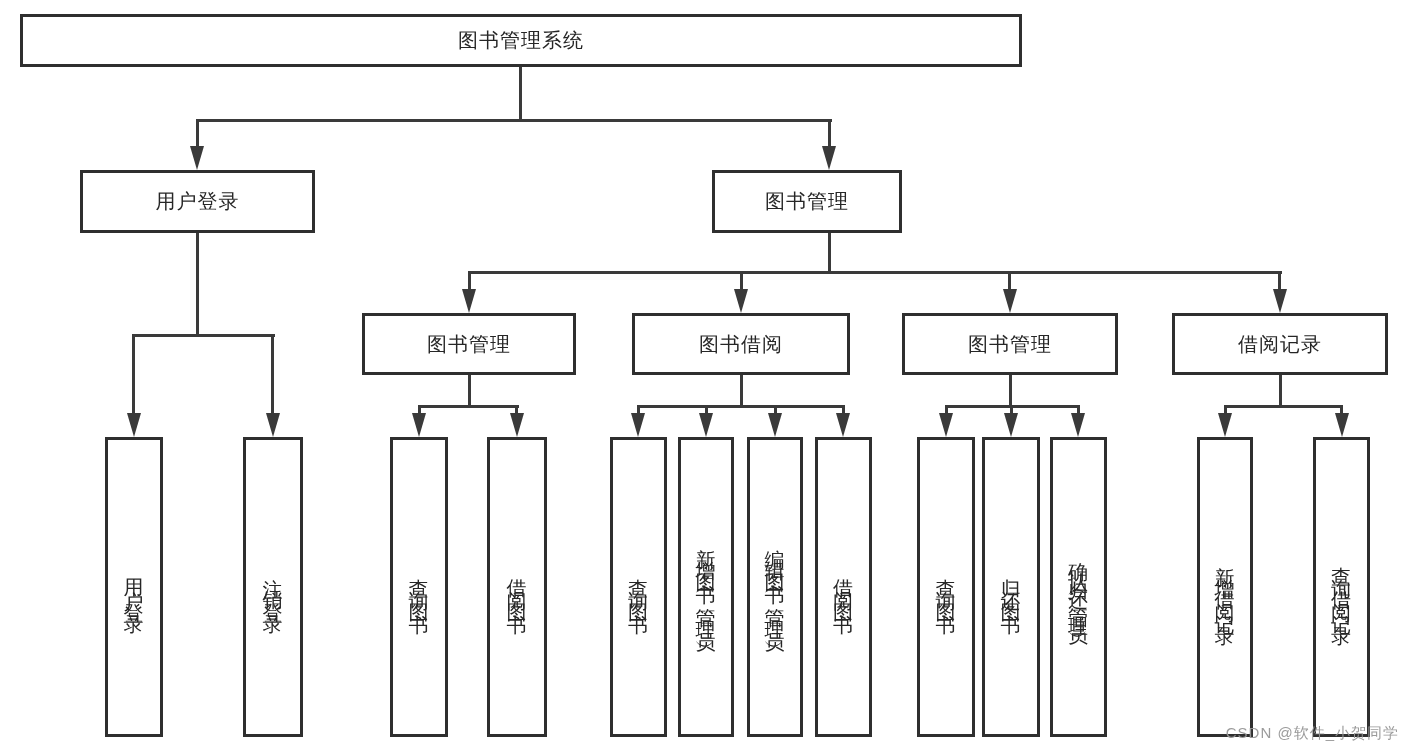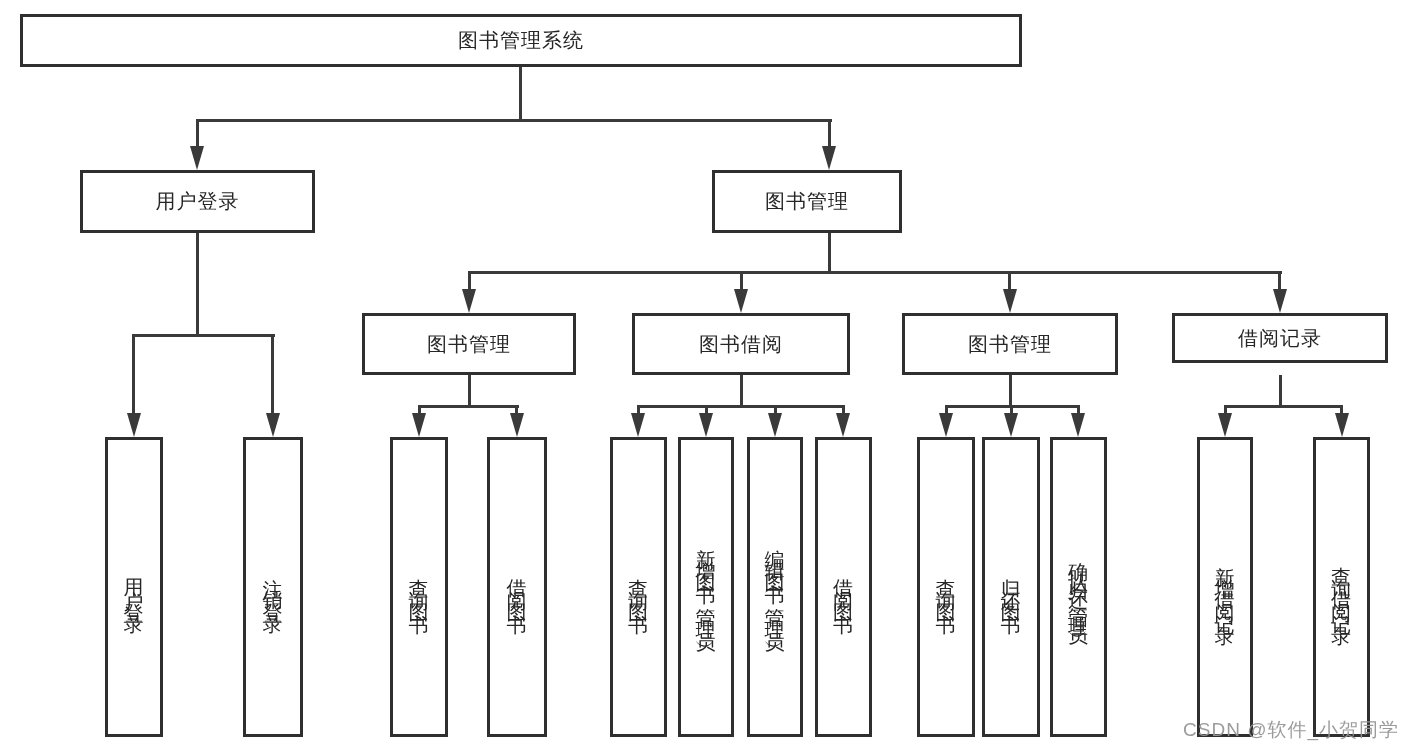--- a/index.html
+++ b/index.html
@@ -54,21 +54,21 @@
     height: 0;
     border-left: 7px solid transparent;
     border-right: 7px solid transparent;
     border-top: 24px solid #3a3a3a;
     z-index: 1;
   }
   .watermark {
     position: absolute;
     right: 6px;
     bottom: 4px;
-    font-size: 19px;
+    font-size: 15px;
     color: rgba(150, 150, 150, 0.95);
     letter-spacing: 1px;
     z-index: 5;
     white-space: nowrap;
   }
 </style>
 </head>
 <body>
 
 <div id="canvas">
@@ -111,21 +111,21 @@
 
   <div class="node" style="left:362px; top:313px; width:214px; height:62px;">
     <span>图书管理</span>
   </div>
   <div class="node" style="left:632px; top:313px; width:218px; height:62px;">
     <span>图书借阅</span>
   </div>
   <div class="node" style="left:902px; top:313px; width:216px; height:62px;">
     <span>图书管理</span>
   </div>
-  <div class="node" style="left:1172px; top:313px; width:216px; height:50px;">
+  <div class="node" style="left:1172px; top:313px; width:216px; height:62px;">
     <span>借阅记录</span>
   </div>
 
   <div class="line" style="left:468px; top:375px; width:3px; height:33px;"></div>
   <div class="line" style="left:418px; top:405px; width:101px; height:3px;"></div>
   <div class="line" style="left:418px; top:405px; width:3px; height:12px;"></div>
   <div class="arrow" style="left:412px; top:413px;"></div>
   <div class="line" style="left:515px; top:405px; width:3px; height:12px;"></div>
   <div class="arrow" style="left:510px; top:413px;"></div>
 

